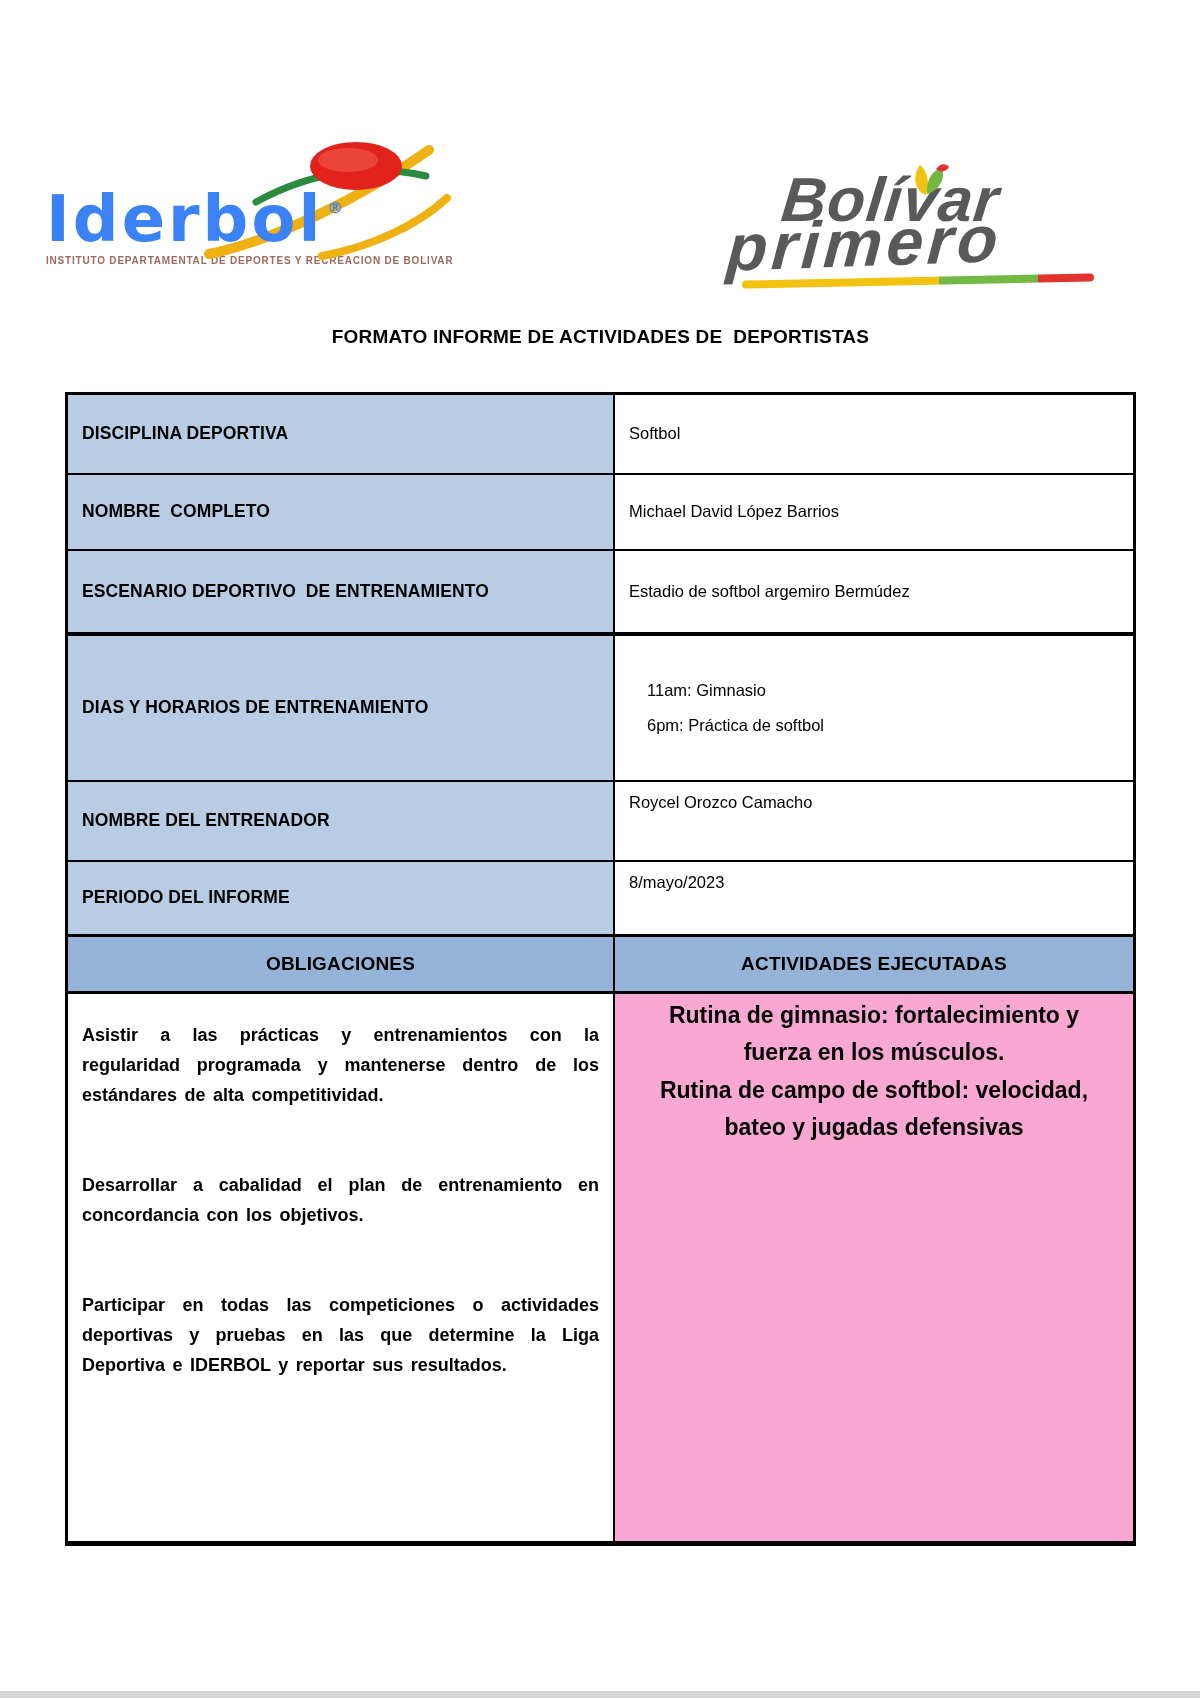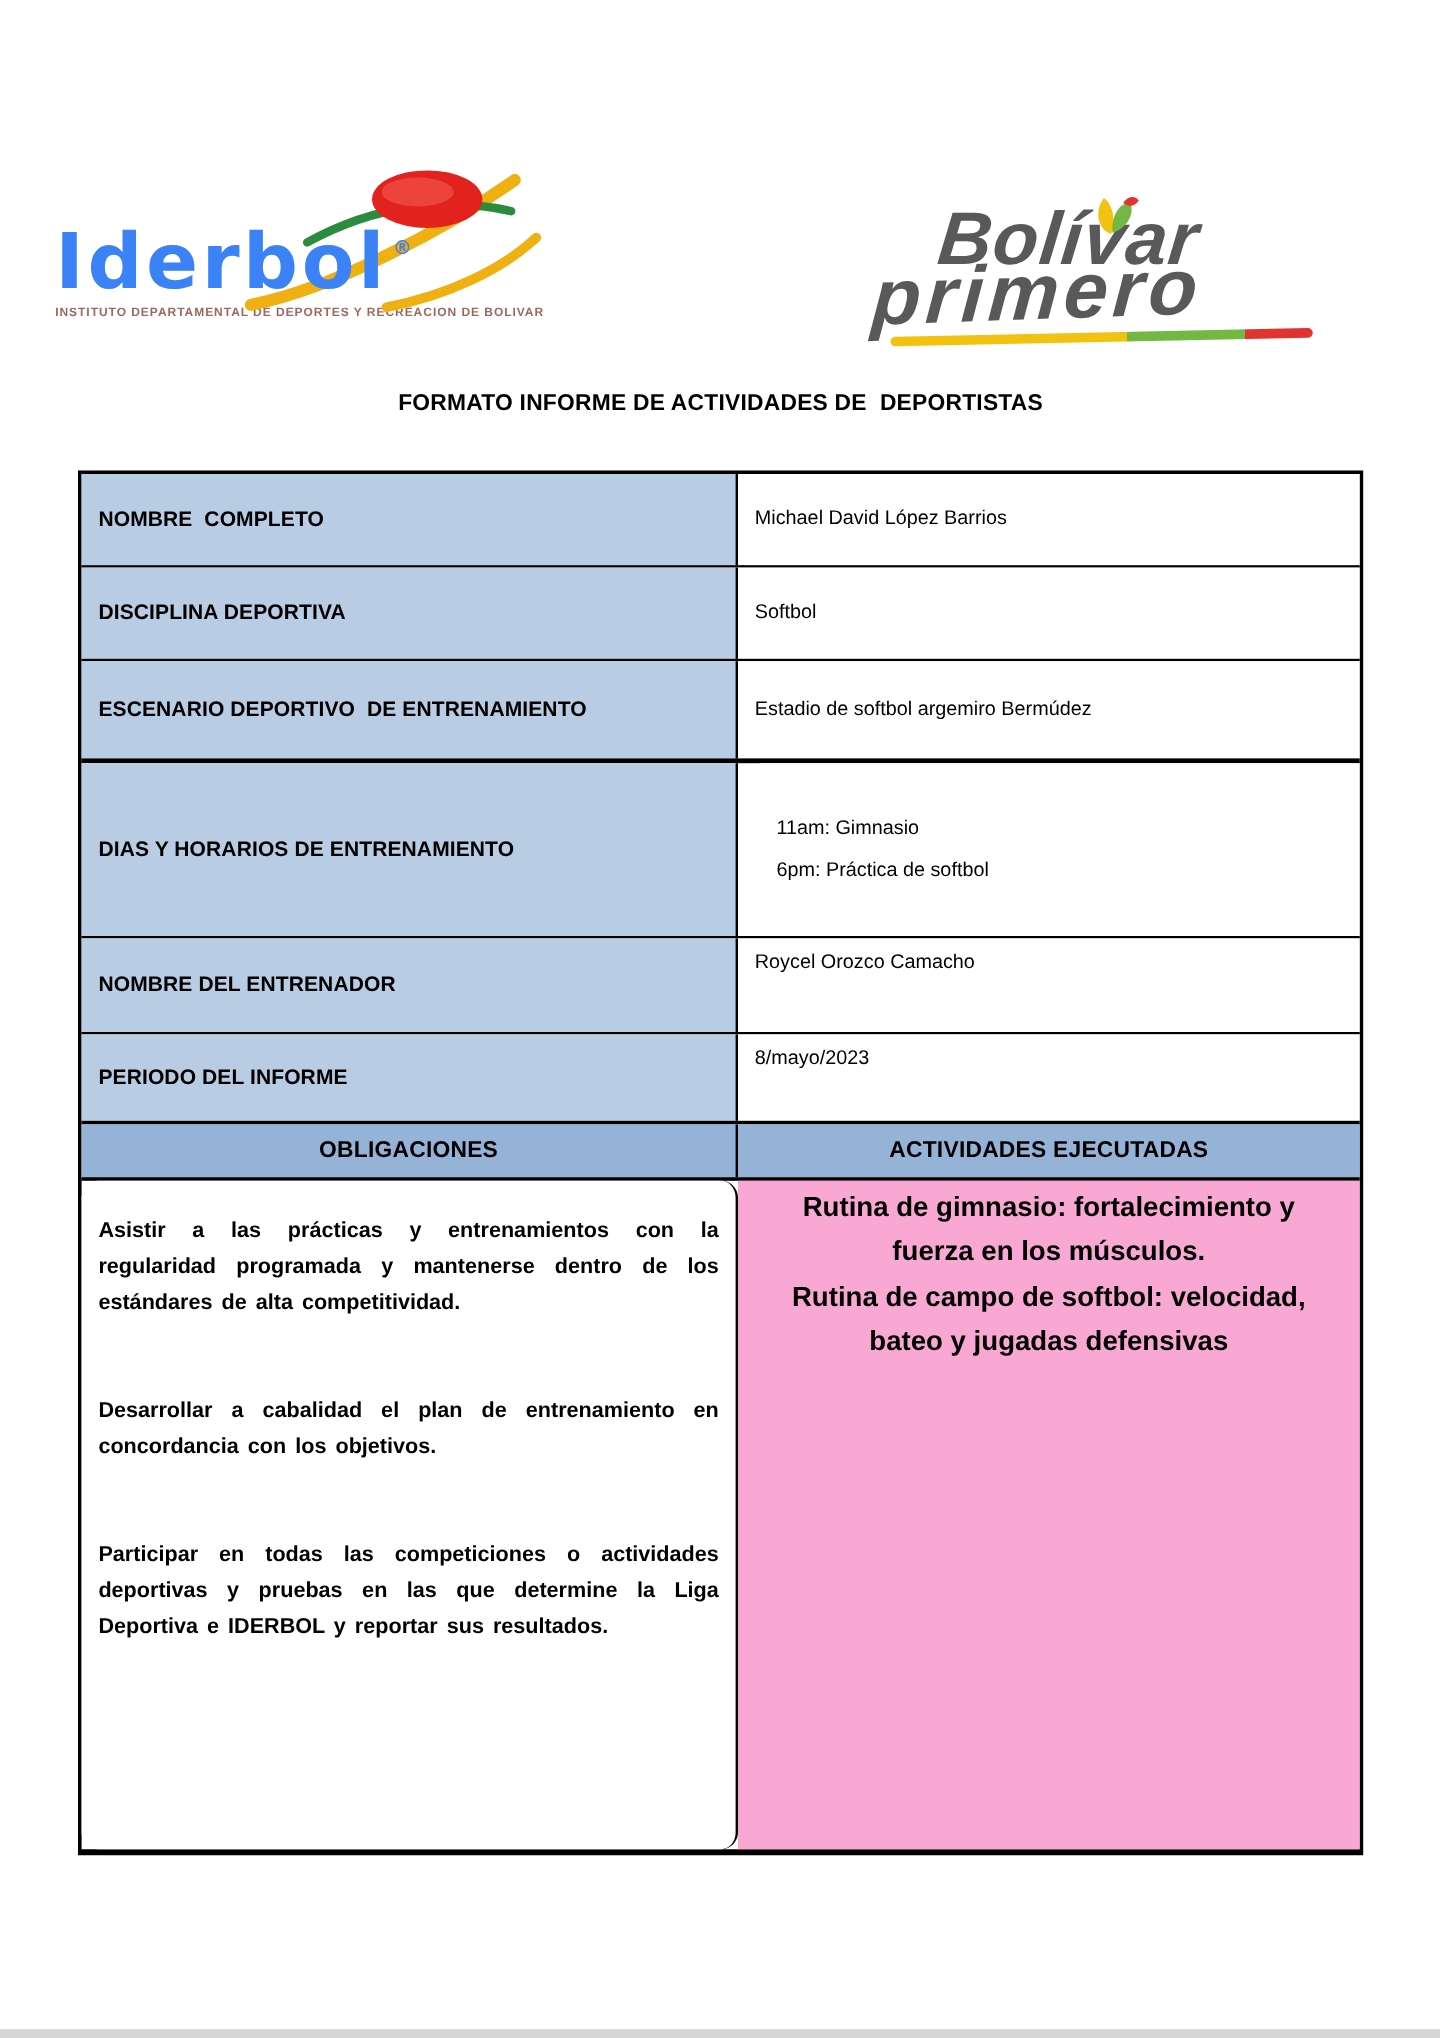--- a/index.html
+++ b/index.html
@@ -77,21 +77,21 @@
     background:#95b3d7; display:flex; align-items:center; justify-content:center;
     font-weight:bold; font-size:19px; letter-spacing:0.2px;
   }
   .row-header .hcell-l { width:547px; flex:0 0 547px; border-right:2px solid #000; }
   .row-header .hcell-r { flex:1; }
 
   .row-content { flex:1 1 auto !important; }
   .content-l {
     width:547px; flex:0 0 547px; border-right:2px solid #000; background:#fff;
     padding:26px 14px 0 14px; font-weight:bold; font-size:18px;
-    text-align:justify; line-height:1.67; word-spacing:2.5px;border-radius:14px;
+    text-align:justify; line-height:1.67; word-spacing:2.5px;
   }
   .content-l p { margin-bottom:60px; }
   .content-r {
     flex:1; background:#f9a8d4; padding:3px 17px 0 17px;
     font-weight:bold; font-size:23px; text-align:center; line-height:1.62;
   }
 
   .page-edge {
     position:absolute; left:0; bottom:0; width:1200px; height:7px; background:#d6d6d6;
   }
@@ -119,31 +119,31 @@
   </svg>
   <div class="bolivar-l1">Bolívar</div>
   <div class="bolivar-l2">primero</div>
   <div class="bolivar-underline" style="background:linear-gradient(90deg,#f2c211 0%,#f2c211 56%,#72b843 56%,#72b843 84%,#e2342f 84%,#e2342f 100%);"></div>
 </div>
 
 <div class="doc-title">FORMATO INFORME DE ACTIVIDADES DE  DEPORTISTAS</div>
 
 <div class="doc-table">
 
+  <div class="t-row" style="height:78px">
+    <div class="cell-l">DISCIPLINA DEPORTIVA</div>
+    <div class="cell-r">
+        <span class="val">Softbol</span>
+      </div>
+  </div>
+
   <div class="t-row" style="height:76px">
     <div class="cell-l">NOMBRE  COMPLETO</div>
     <div class="cell-r">
         <span class="val">Michael David López Barrios</span>
-      </div>
-  </div>
-
-  <div class="t-row" style="height:78px">
-    <div class="cell-l">DISCIPLINA DEPORTIVA</div>
-    <div class="cell-r">
-        <span class="val">Softbol</span>
       </div>
   </div>
 
   <div class="t-row" style="height:83px">
     <div class="cell-l">ESCENARIO DEPORTIVO  DE ENTRENAMIENTO</div>
     <div class="cell-r">
         <span class="val">Estadio de softbol argemiro Bermúdez</span>
       </div>
   </div>
 
@@ -164,21 +164,21 @@
       </div>
   </div>
 
   <div class="t-row" style="height:74px">
     <div class="cell-l">PERIODO DEL INFORME</div>
     <div class="cell-r v-top">
         <span class="val">8/mayo/2023</span>
       </div>
   </div>
 
-  <div class="t-row row-header" style="height:47px">
+  <div class="t-row row-header" style="height:57px">
     <div class="hcell hcell-l">OBLIGACIONES</div>
     <div class="hcell hcell-r">ACTIVIDADES EJECUTADAS</div>
   </div>
 
   <div class="t-row row-content">
     <div class="content-l">
       <p>Asistir a las prácticas y entrenamientos con la regularidad programada y mantenerse dentro de los estándares de alta competitividad.</p>
       <p>Desarrollar a cabalidad el plan de entrenamiento en concordancia con los objetivos.</p>
       <p>Participar en todas las competiciones o actividades deportivas y pruebas en las que determine la Liga Deportiva  e IDERBOL y reportar sus resultados.</p>
     </div>

